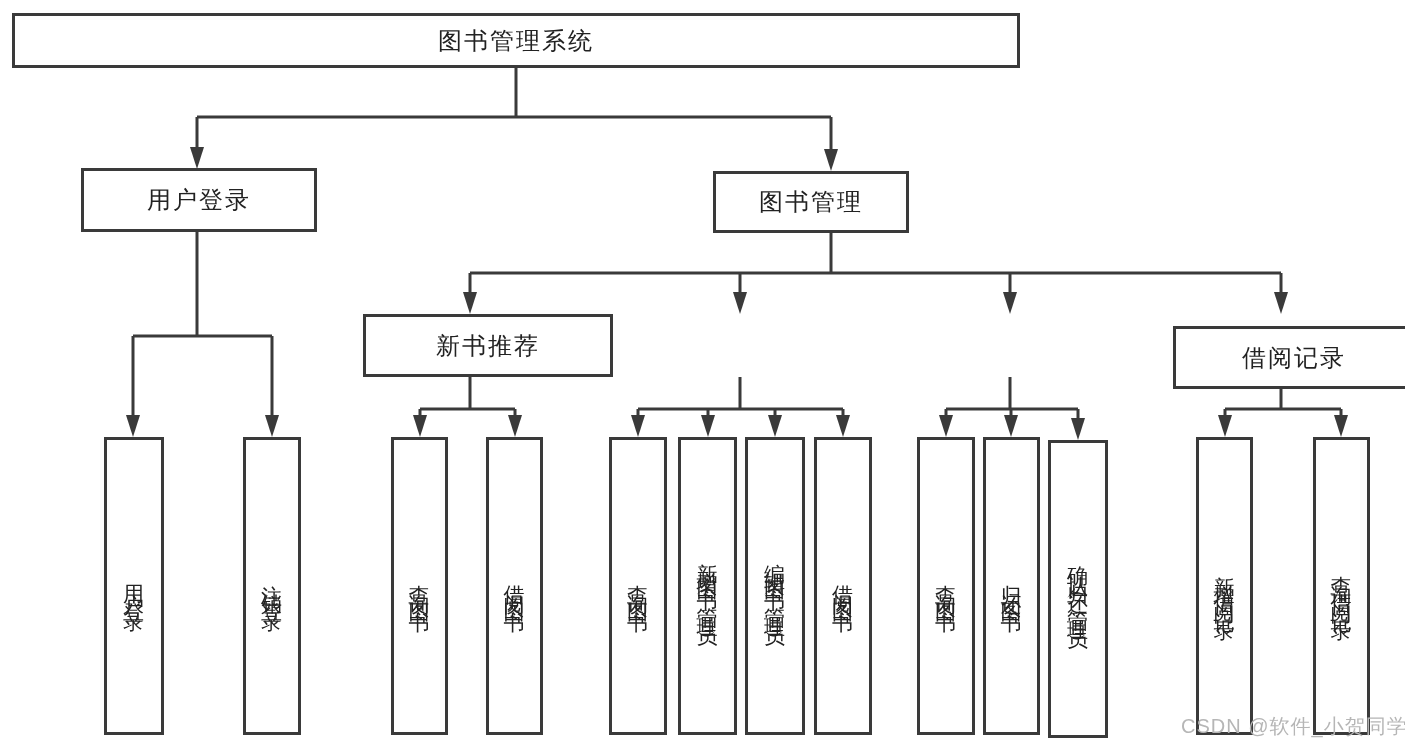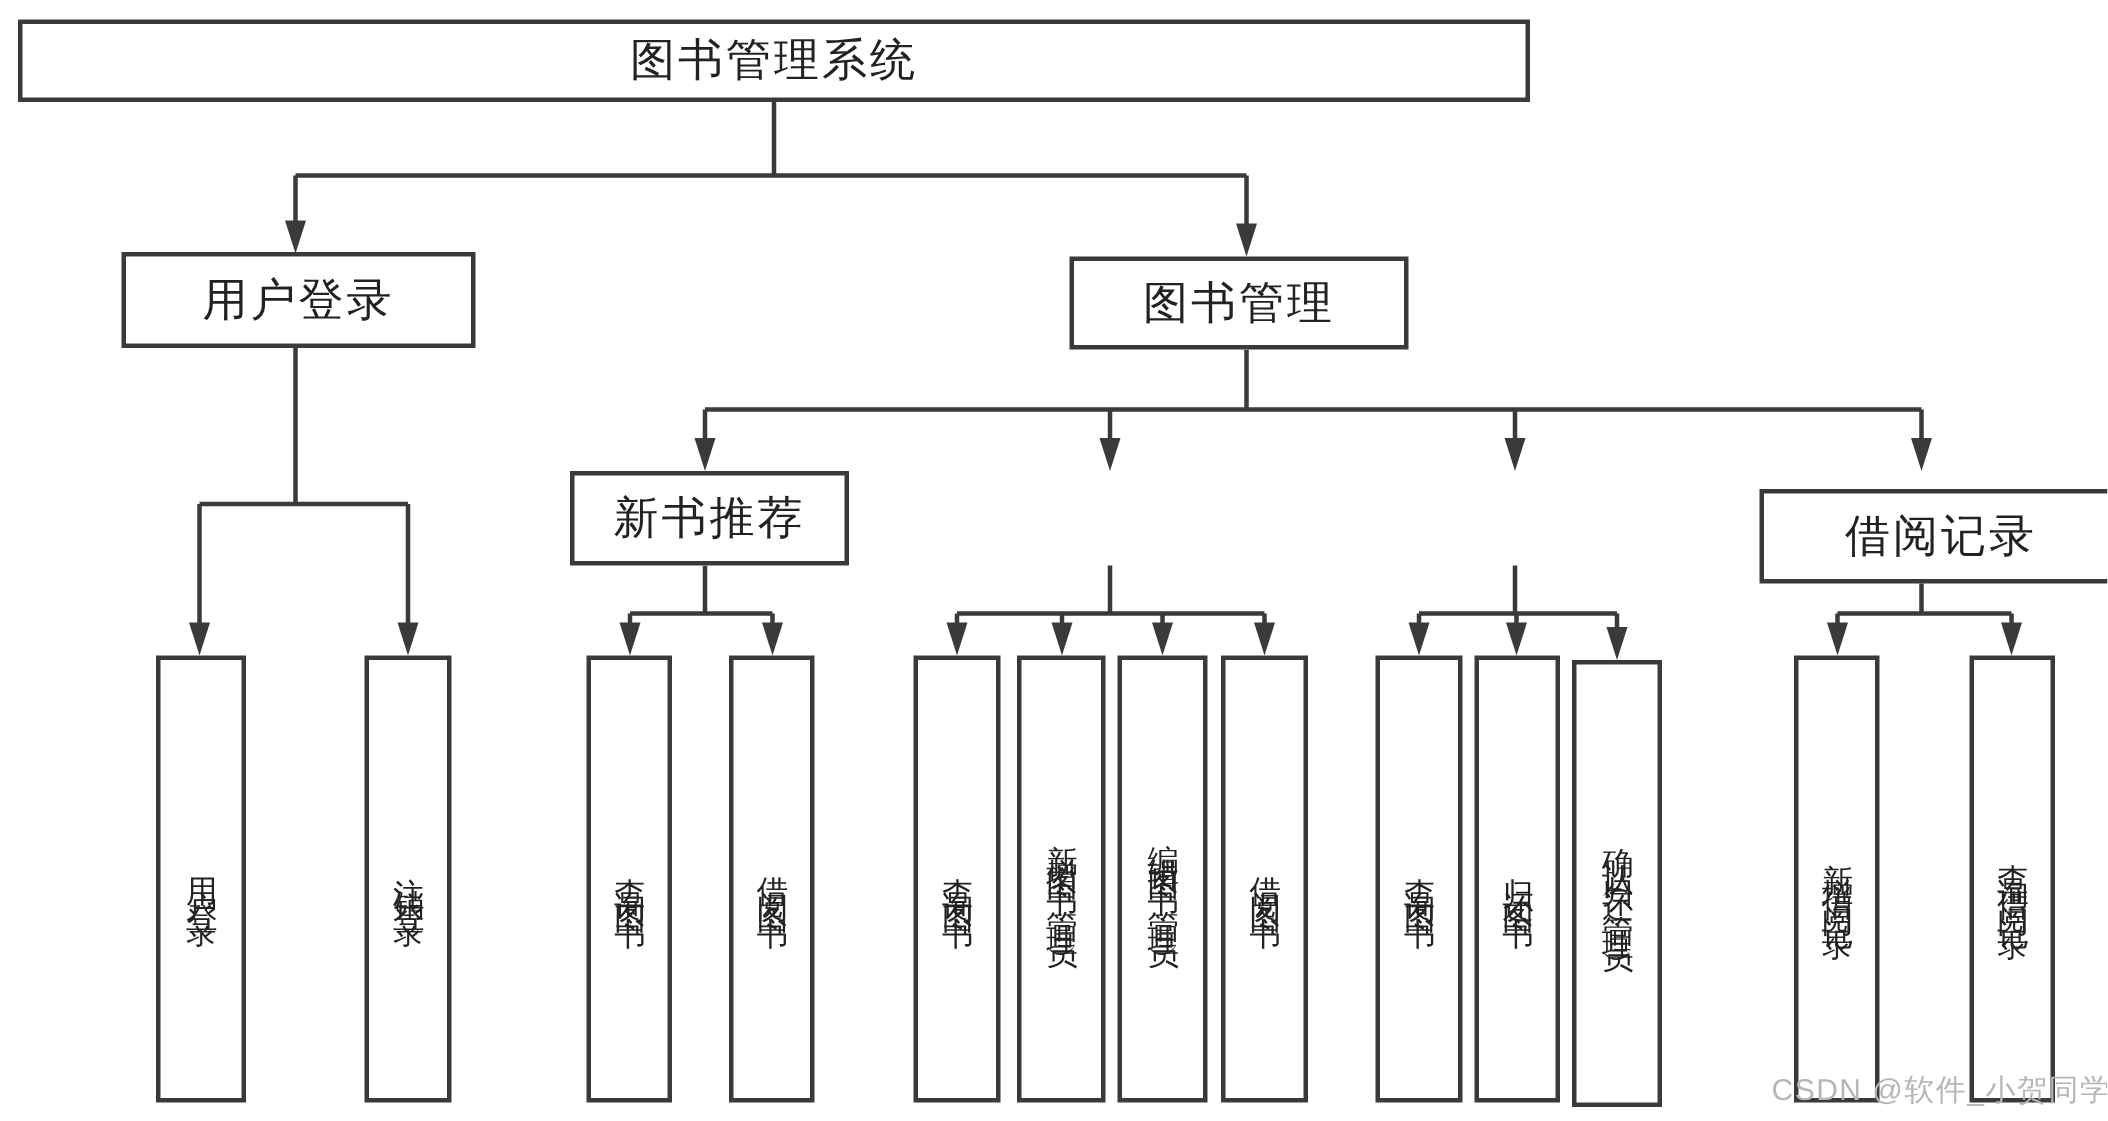--- a/index.html
+++ b/index.html
@@ -12,21 +12,21 @@
   .canvas{
     position:relative;width:1405px;height:747px;background:var(--background);
     font-family:"Liberation Sans","DejaVu Sans",sans-serif;overflow:hidden;
   }
   svg.connectors{position:absolute;left:0;top:0;z-index:0;}
   svg.connectors path{stroke:var(--line);stroke-width:3;fill:none;}
   svg.connectors polygon{fill:var(--line);stroke:none;}
   .hbox{
     position:absolute;box-sizing:border-box;border:3px solid var(--line);
     background:var(--background);display:flex;align-items:center;justify-content:center;
-    color:var(--text);font-size:30px;letter-spacing:2px;z-index:1;white-space:nowrap;
+    color:var(--text);font-size:24px;letter-spacing:2px;z-index:1;white-space:nowrap;
   }
   .vbox{
     position:absolute;box-sizing:border-box;border:3px solid var(--line);
     background:var(--background);display:flex;align-items:center;justify-content:center;
     color:var(--text);z-index:1;
   }
   .vbox span{
     writing-mode:vertical-rl;text-orientation:mixed;
     font-size:21px;letter-spacing:9px;line-height:1;white-space:nowrap;
   }
@@ -74,25 +74,25 @@
     <polygon points="1334,415 1348,415 1341,437"></polygon>
   </svg>
 
   <div class="hbox" style="left:12px;top:13px;width:1008px;height:55px">
     <span>图书管理系统</span>
   </div>
 
   <div class="hbox" style="left:81px;top:168px;width:236px;height:64px">
     <span>用户登录</span>
   </div>
-  <div class="hbox" style="left:713px;top:171px;width:226px;height:62px">
+  <div class="hbox" style="left:713px;top:171px;width:196px;height:62px">
     <span>图书管理</span>
   </div>
 
-  <div class="hbox" style="left:380px;top:314px;width:186px;height:63px">
+  <div class="hbox" style="left:363px;top:314px;width:250px;height:63px">
     <span>新书推荐</span>
   </div>
   <div class="hbox" style="left:1173px;top:326px;width:242px;height:63px">
     <span>借阅记录</span>
   </div>
 
   <div class="vbox" style="left:104px;top:437px;width:60px;height:298px">
     <span>用户登录</span>
   </div>
   <div class="vbox" style="left:243px;top:437px;width:58px;height:298px">

